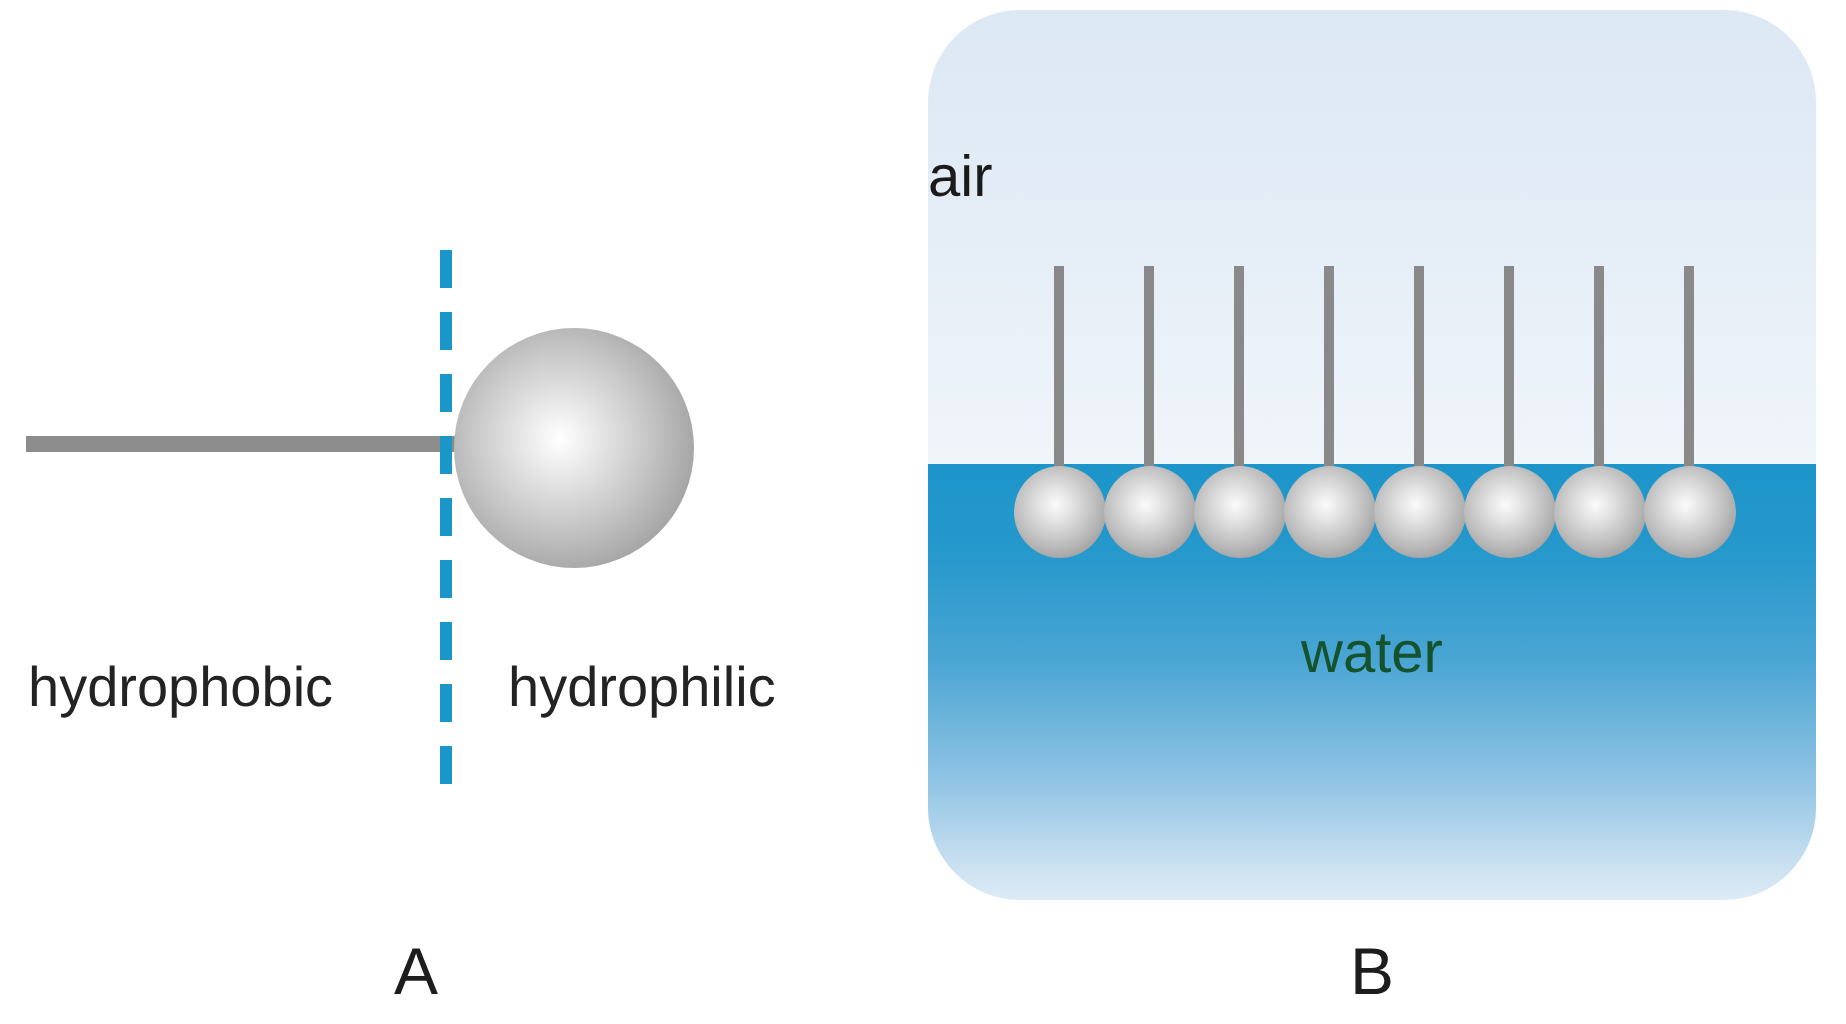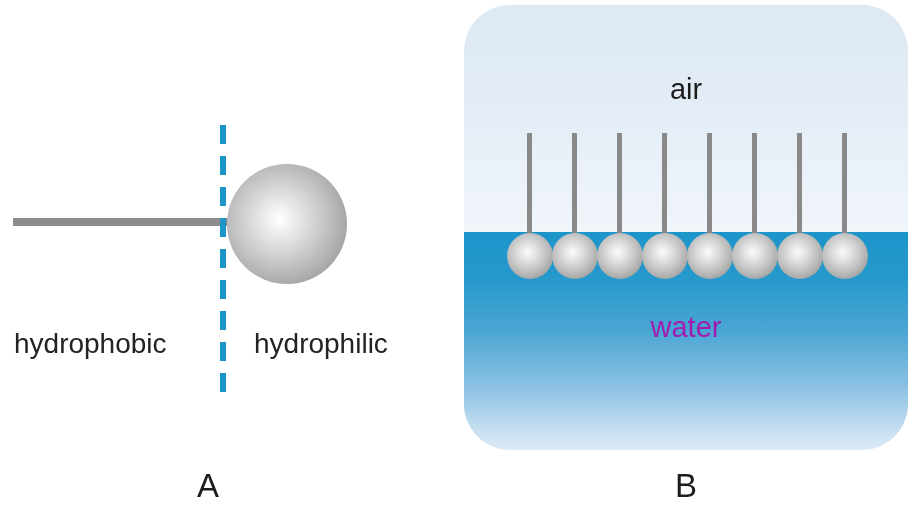--- a/index.html
+++ b/index.html
@@ -61,25 +61,25 @@
     position: absolute; left: 0; top: 0; width: 444px; height: 227px;
     background: linear-gradient(180deg, #dce8f3 0%, #e6eef7 55%, #f0f5fa 100%);
   }
   .water-zone {
     position: absolute; left: 0; top: 227px; width: 444px; height: 218px;
     background: linear-gradient(180deg,
       #1d95ca 0%, #2598cc 20%, #4aa5d3 45%, #8ec3e4 72%, #cde2f1 93%, #ddebf6 100%);
   }
   .air-label {
     position: absolute; left: 0; top: 68px; width: 444px;
-    text-align: center; font-size: 29px; color: #1b1b1b;
+    font-size: 29px; color: #1b1b1b;
   }
   .water-label {
     position: absolute; left: 0; top: 306px; width: 444px;
-    text-align: center; font-size: 29px; color: #a21caf;
+    text-align: center; font-size: 29px; color: #14532d;
   }
 
   
   .monolayer {
     position: absolute; left: 43px; top: 128px;
     width: 362px; height: 146px;
   }
   .molecule { position: absolute; top: 0; width: 46px; height: 146px; }
   .molecule .tail {
     position: absolute; left: 20px; top: 0;

